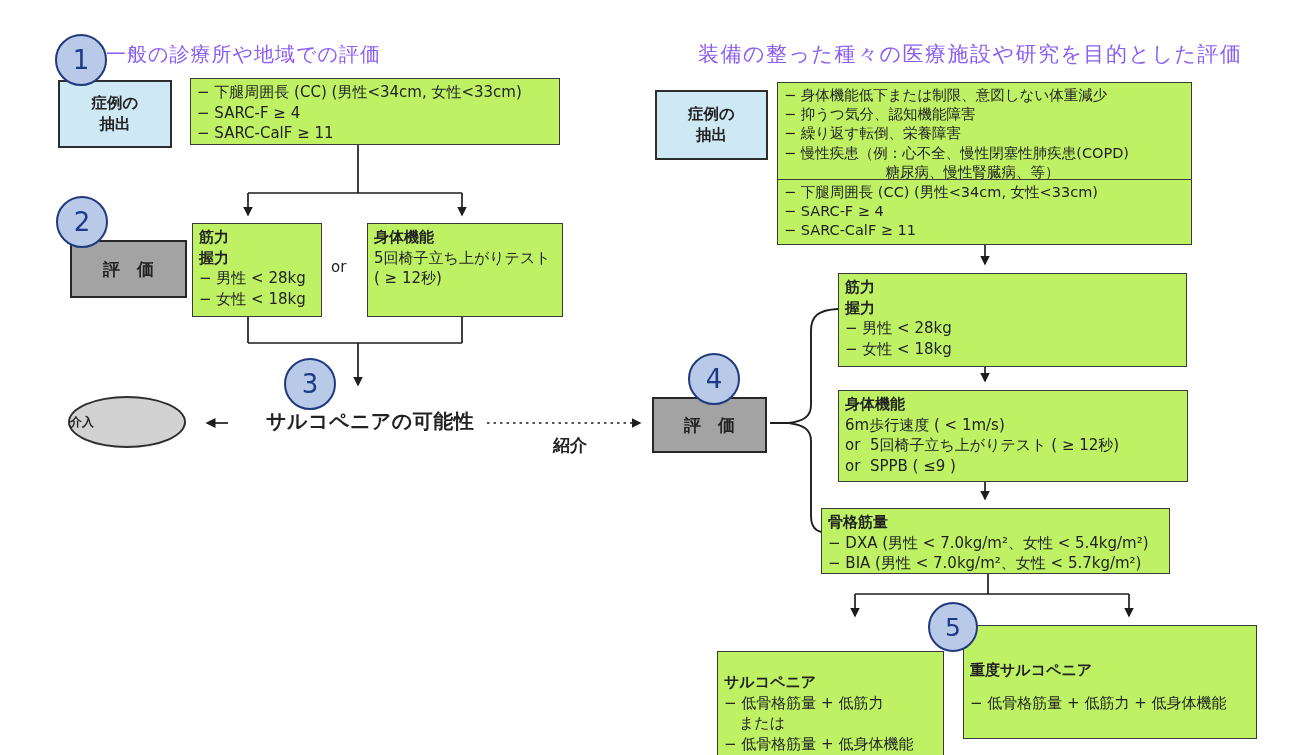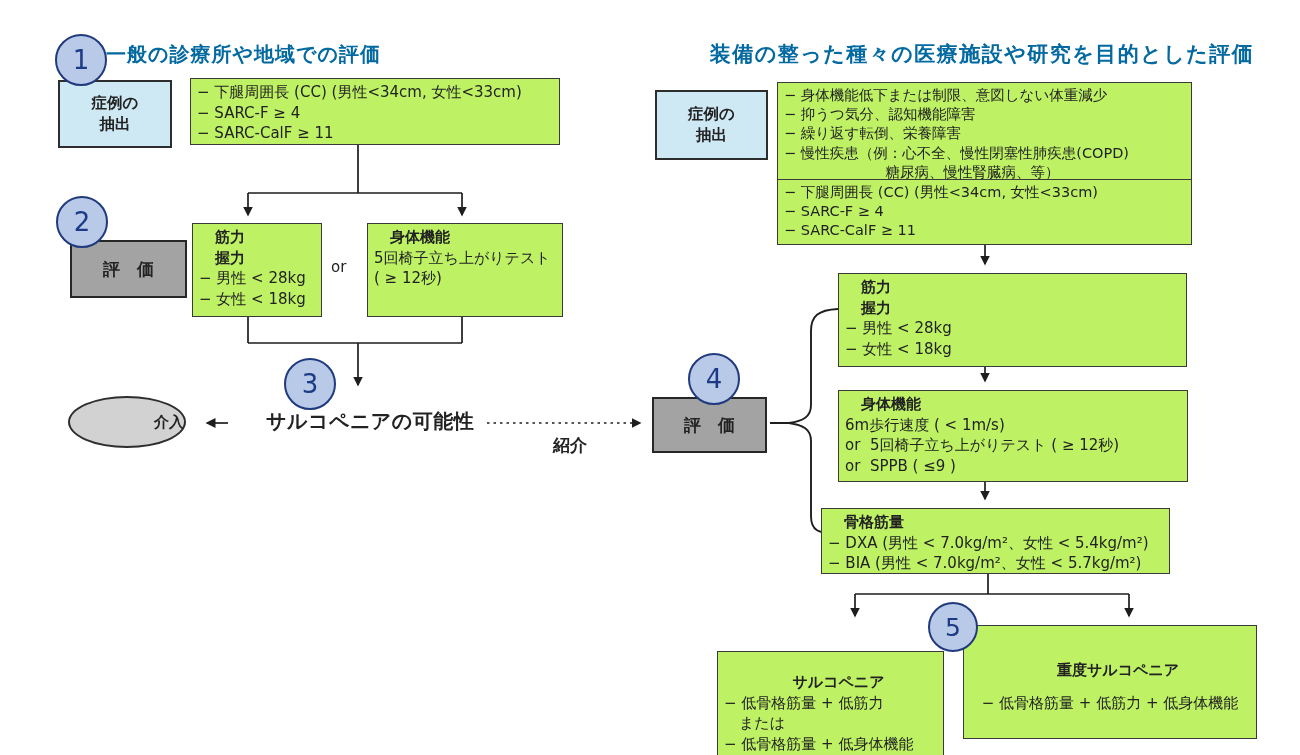--- a/index.html
+++ b/index.html
@@ -1,43 +1,43 @@
 <!DOCTYPE html>
 <html><head>
 <meta charset="utf-8">
 <style>
   html,body{margin:0;padding:0;background:#fff;}
   body{width:1300px;height:755px;position:relative;overflow:hidden;
        font-family:"DejaVu Sans","Liberation Sans",sans-serif;color:#222;}
   .stage{position:absolute;left:0;top:0;width:1300px;height:755px;}
   svg.wires{position:absolute;left:0;top:0;z-index:0;}
   .abs{position:absolute;box-sizing:border-box;}
-  .title{font-weight:bold;font-size:20px;letter-spacing:1px;color:#0369a1;z-index:1;white-space:nowrap;}
+  .title{font-weight:normal;font-size:20px;letter-spacing:1px;color:#8b5cf6;z-index:1;white-space:nowrap;}
   .wbox{background:#bef264;border:1.6px solid #3a3a3a;z-index:1;}
   .lblue{background:#cfe9f4;border:2.4px solid #2d2d2d;z-index:1;
          display:flex;flex-direction:column;align-items:center;justify-content:center;
          font-weight:bold;font-size:15.5px;line-height:1.35;}
   .mblue{background:#a3a3a3;border:2.4px solid #272727;z-index:1;
          display:flex;align-items:center;justify-content:center;
          font-weight:bold;font-size:17px;}
   .circle{background:#b8cae8;border:2px solid #203a7d;border-radius:50%;z-index:2;
           display:flex;align-items:center;justify-content:center;
           color:#1c3a85;font-size:26px;}
   .ellipse{background:#d2d2d2;border:2.4px solid #2e2e2e;border-radius:50%;z-index:1;
-           display:flex;align-items:center;justify-content:flex-end;font-weight:bold;font-size:15px;}
+           display:flex;align-items:center;justify-content:flex-start;font-weight:bold;font-size:12px;}
   .boxtext{padding:3px 6px;font-size:15px;line-height:20.5px;}
   .boxtext .ln{display:block;white-space:pre;}
-  .bold{font-weight:bold;margin-left:16px;}
+  .bold{font-weight:bold;}
   .crit2{font-size:14.5px;line-height:19.2px;}
   .sec1{height:97px;border-bottom:1.6px solid #3a3a3a;padding:3px 6px;box-sizing:border-box;}
   .sec2{padding:3px 6px;}
   .outcome{font-weight:bold;font-size:20px;letter-spacing:.5px;z-index:1;white-space:nowrap;}
   .referral{font-weight:bold;font-size:17px;z-index:1;}
   .orlbl{font-size:15px;z-index:1;}
-  .ctr{text-align:center;}
+  .ctr{text-align:left;}
 </style>
 </head>
 <body>
 
 <div class="stage">
 
   <svg class="wires" width="1300" height="755" viewBox="0 0 1300 755">
     <defs>
       <marker id="ah" markerUnits="userSpaceOnUse" markerWidth="11" markerHeight="10" refX="8.5" refY="5" orient="auto">
         <path d="M0,0 L10,5 L0,10 Z" fill="#1e1e1e"></path>

